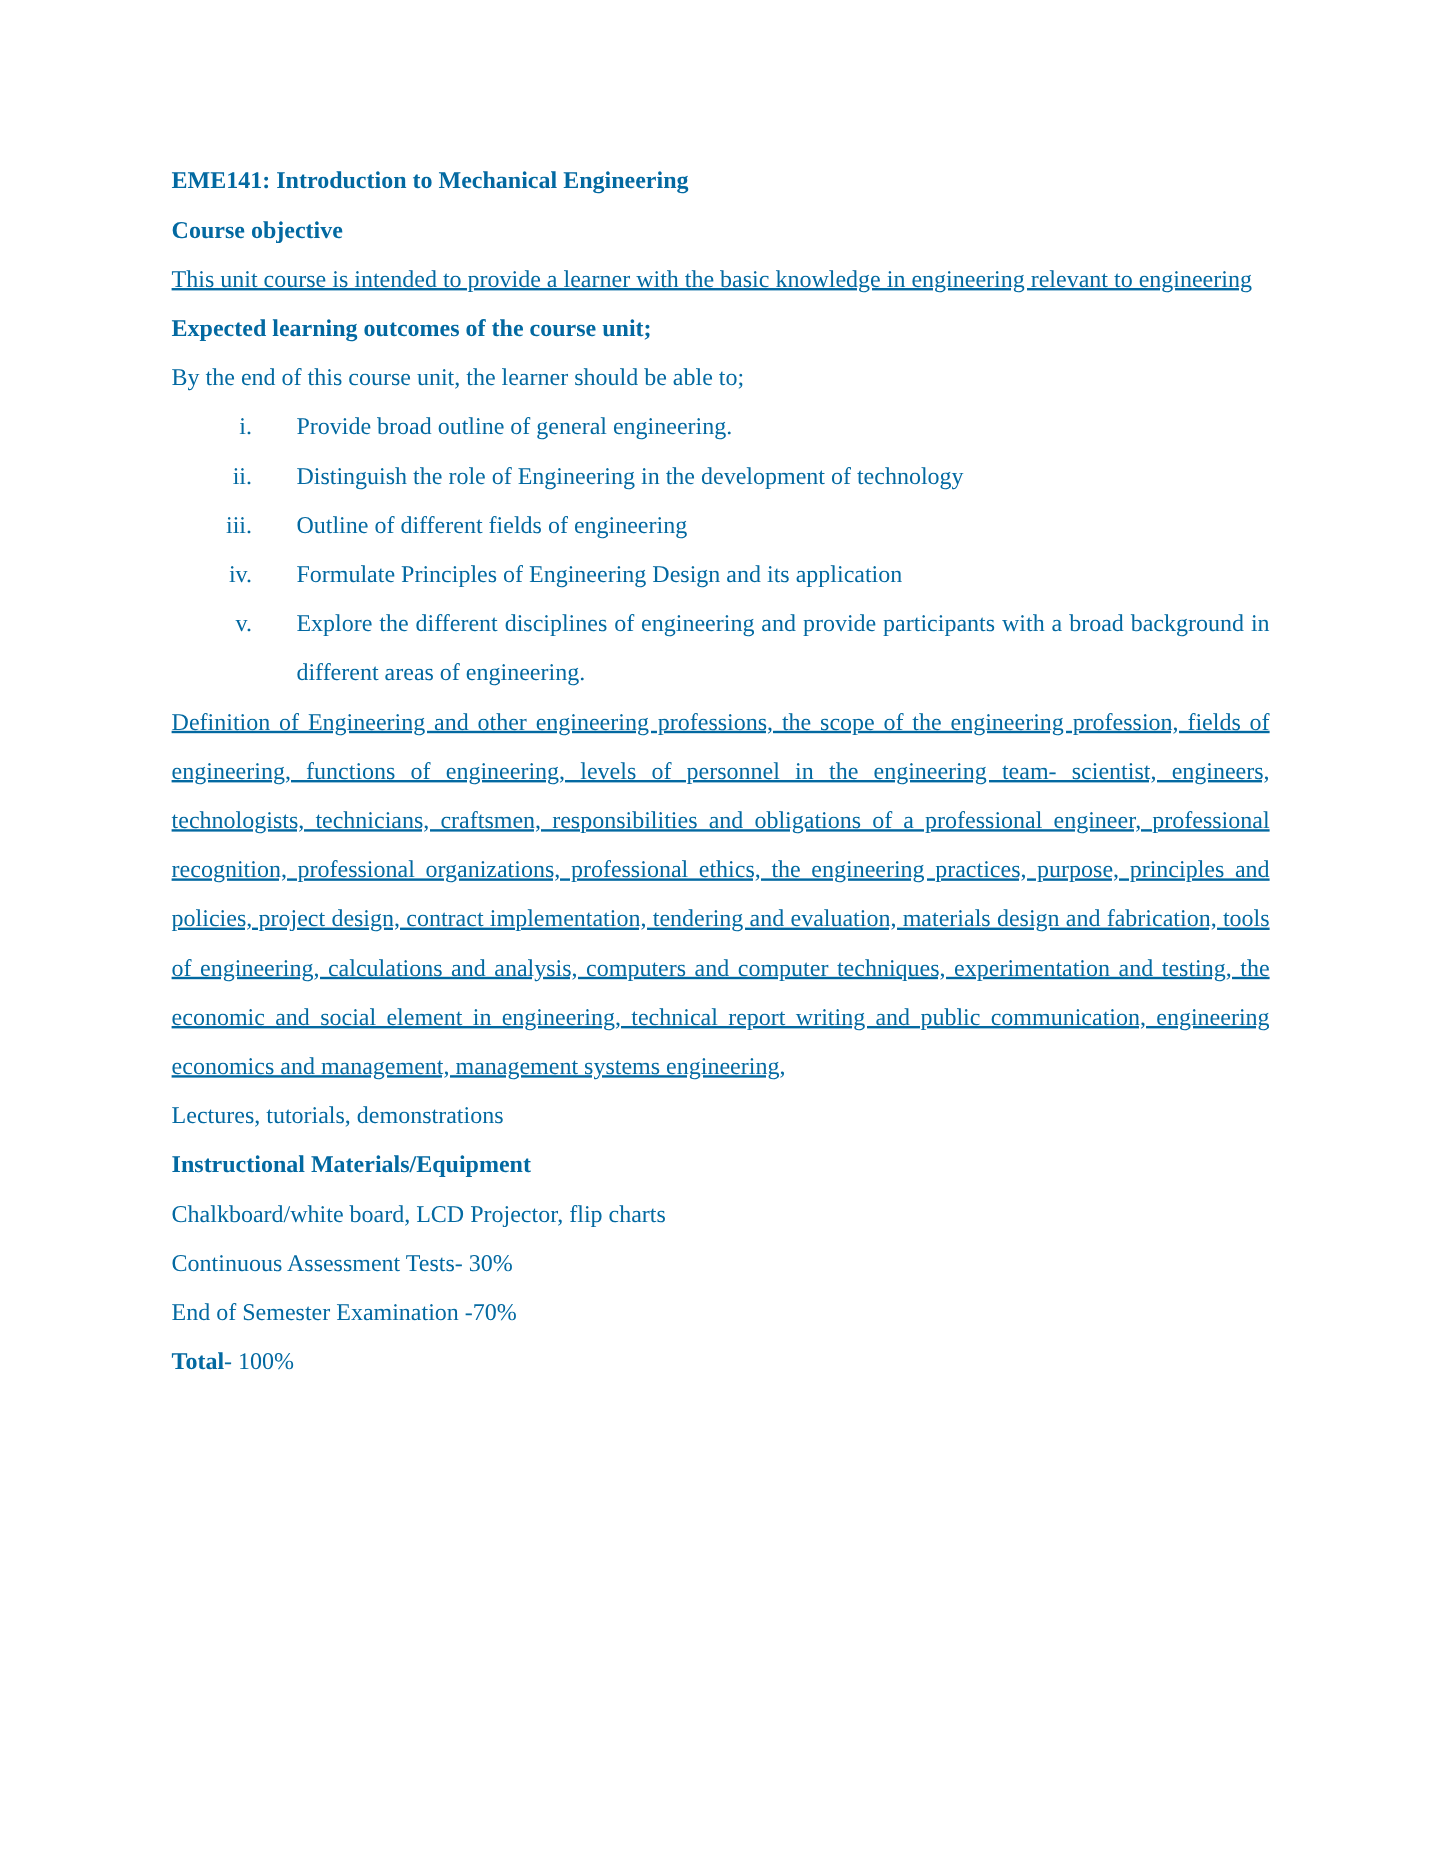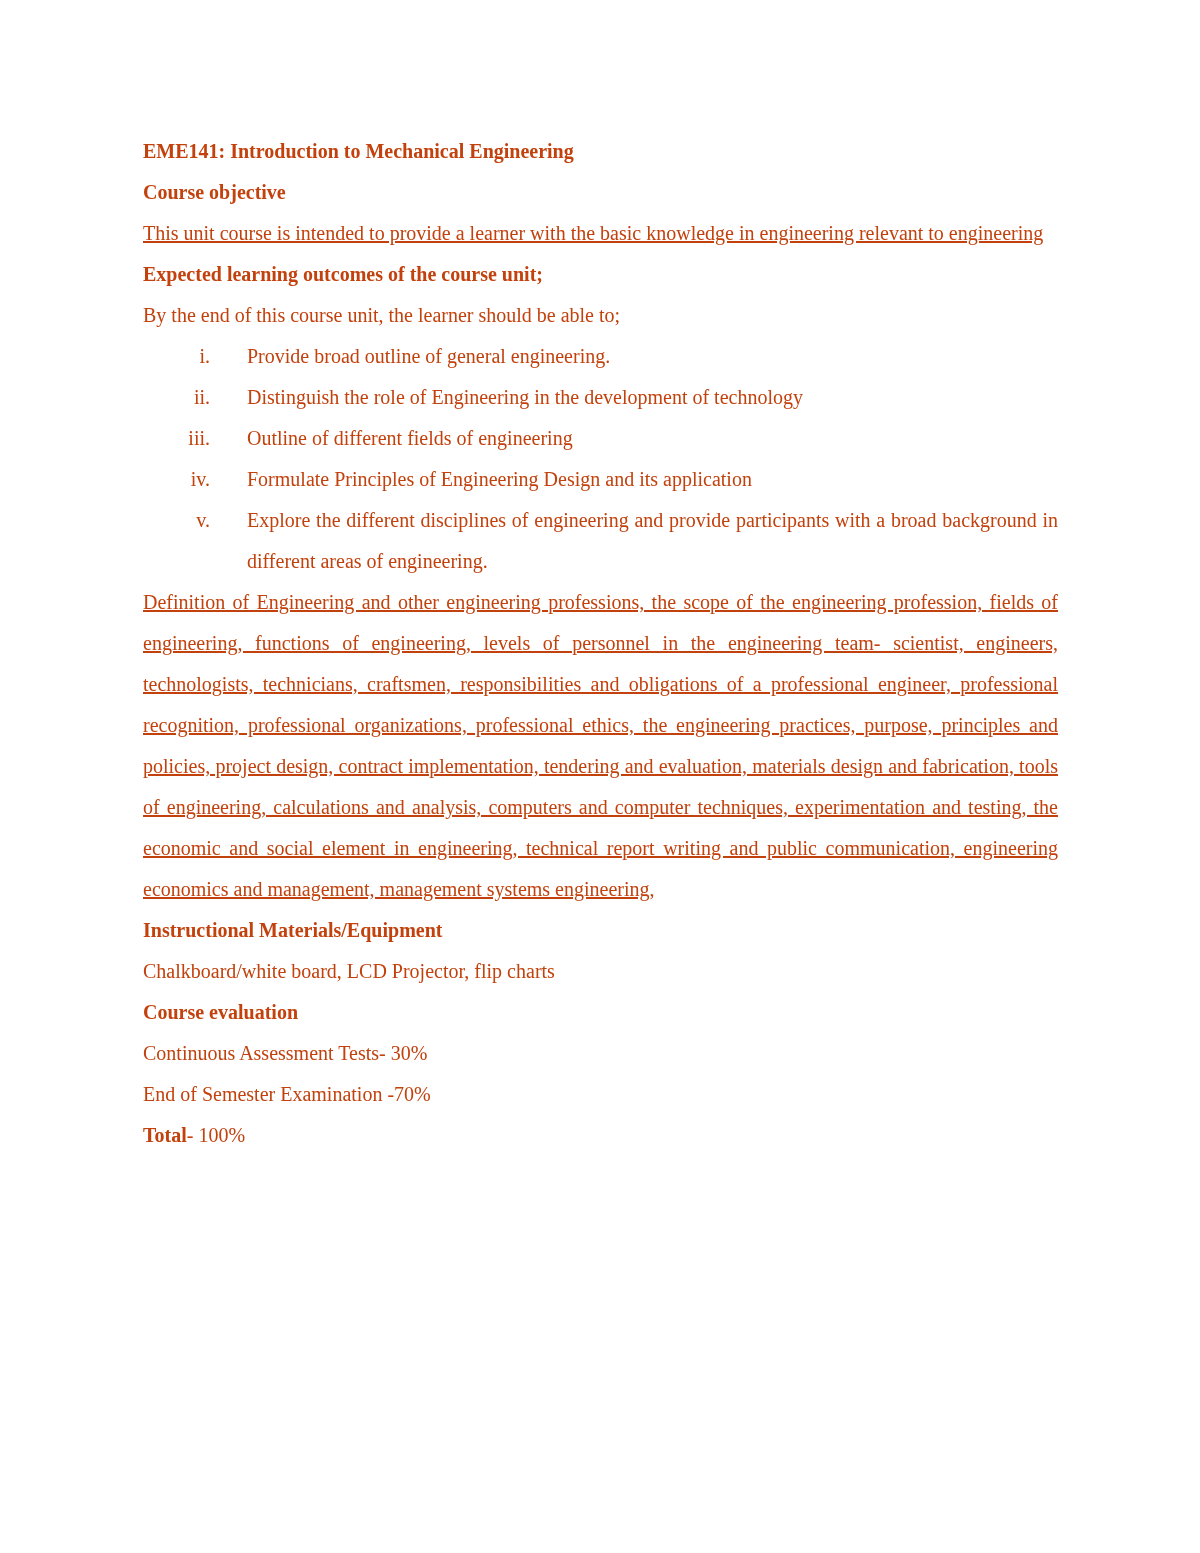--- a/index.html
+++ b/index.html
@@ -8,21 +8,21 @@
     background: #ffffff;
   }
   .page {
     position: relative;
     width: 1200px;
     height: 1553px;
     background: #ffffff;
     overflow: hidden;
     font-family: "Liberation Serif", "DejaVu Serif", serif;
     font-size: 20px;
-    color: #c2410c;
+    color: #0369a1;
   }
   .content {
     padding: 131px 142px 0 143px; 
   }
   .line,
   .para {
     margin: 0;
     line-height: 41px;
   }
   .para {
@@ -86,25 +86,25 @@
         <span class="outcome-text">Formulate Principles of Engineering Design and its application</span>
       </div>
       <div class="outcome-item">
         <span class="outcome-num">v.</span>
         <span class="outcome-text">Explore the different disciplines of engineering and provide participants with a broad background in different areas of engineering.</span>
       </div>
     </div>
 
     <p class="para">Definition of Engineering and other engineering professions, the scope of the engineering profession, fields of engineering, functions of engineering, levels of personnel in the engineering team- scientist, engineers, technologists, technicians, craftsmen, responsibilities and obligations of a professional engineer, professional recognition, professional organizations, professional ethics, the engineering practices, purpose, principles and policies, project design, contract implementation, tendering and evaluation, materials design and fabrication, tools of engineering, calculations and analysis, computers and computer techniques, experimentation and testing, the economic and social element in engineering, technical report writing and public communication, engineering economics and management, management systems engineering,</p>
 
+    <p class="line">Lectures, tutorials, demonstrations</p>
 
     <p class="line hd">Instructional Materials/Equipment</p>
     <p class="line">Chalkboard/white board, LCD Projector, flip charts</p>
 
-    <p class="line hd">Course evaluation</p>
     <p class="line">Continuous Assessment Tests- 30%</p>
     <p class="line">End of Semester Examination -70%</p>
 
     <p class="line"><span class="hd">Total</span><span>- 100%</span></p>
 
 
   </div>
 </div>
 
 </body></html>

